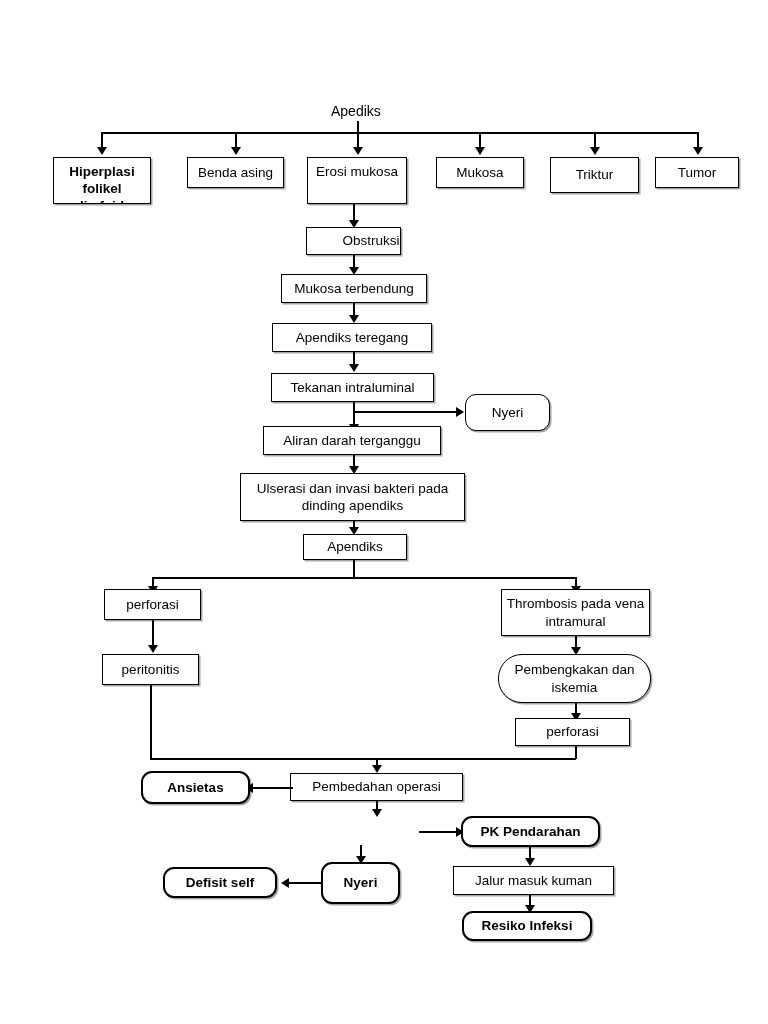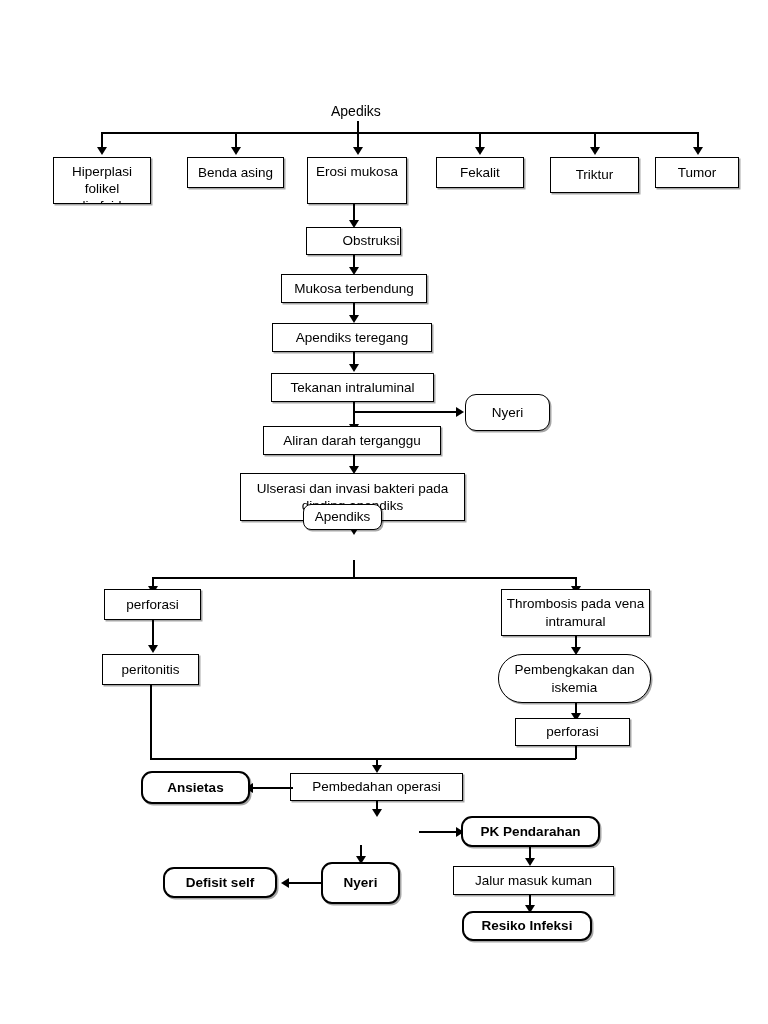--- a/index.html
+++ b/index.html
@@ -104,36 +104,36 @@
   <div class="ln v" style="left:479px; top:132px; height:17px;"></div>
   <div class="arrow down" style="left:475px; top:147px;"></div>
 
   <div class="ln v" style="left:594px; top:132px; height:17px;"></div>
   <div class="arrow down" style="left:590px; top:147px;"></div>
 
   <div class="ln v" style="left:697px; top:132px; height:17px;"></div>
   <div class="arrow down" style="left:693px; top:147px;"></div>
 
   <div class="node clip" style="left:53px; top:157px; width:98px; height:47px;">
-    <div style="width:100%;">
+    <div style="width:100%;font-weight:bold;">
       <div>Hiperplasi folikel</div>
       <div style="margin-top:-1px; height:9px; overflow:hidden;">limfoid</div>
     </div>
   </div>
 
   <div class="node" style="left:187px; top:157px; width:97px; height:31px;text-align:center;">Benda asing</div>
 
   <div class="node clip" style="left:307px; top:157px; width:100px; height:47px;">
     <div style="width:100%;">
       <div>Erosi mukosa</div>
       <div style="margin-top:-1px; height:9px; overflow:hidden; font-size:12px;">...</div>
     </div>
   </div>
 
-  <div class="node" style="left:436px; top:157px; width:88px; height:31px;">Fekalit</div>
+  <div class="node" style="left:436px; top:157px; width:88px; height:31px;">Mukosa</div>
 
   <div class="node" style="left:550px; top:157px; width:89px; height:36px;">Triktur</div>
 
   <div class="node" style="left:655px; top:157px; width:84px; height:31px;">Tumor</div>
 
   <div class="ln v" style="left:353px; top:204px; height:18px;"></div>
   <div class="arrow down" style="left:349px; top:220px;"></div>
 
   <div class="node" style="left:306px; top:227px; width:95px; height:28px;padding-left:39px;">Obstruksi</div>
 
@@ -162,21 +162,21 @@
   <div class="node" style="left:263px; top:426px; width:178px; height:29px;">Aliran darah terganggu</div>
 
   <div class="ln v" style="left:353px; top:455px; height:14px;"></div>
   <div class="arrow down" style="left:349px; top:466px;"></div>
 
   <div class="node" style="left:240px; top:473px; width:225px; height:48px;">Ulserasi dan invasi bakteri pada dinding apendiks</div>
 
   <div class="ln v" style="left:353px; top:521px; height:10px;"></div>
   <div class="arrow down" style="left:349px; top:527px;"></div>
 
-  <div class="node" style="left:303px; top:504px; width:79px; height:26px;border-radius:8px;">Apendiks</div>
+  <div class="node" style="left:303px; top:534px; width:104px; height:26px;">Apendiks</div>
 
   <div class="ln v" style="left:353px; top:560px; height:18px;"></div>
   <div class="ln h" style="left:152px; top:577px; width:424px;"></div>
 
   <div class="ln v" style="left:152px; top:577px; height:12px;"></div>
   <div class="arrow down" style="left:148px; top:586px;"></div>
 
   <div class="ln v" style="left:575px; top:577px; height:12px;"></div>
   <div class="arrow down" style="left:571px; top:586px;"></div>
 

